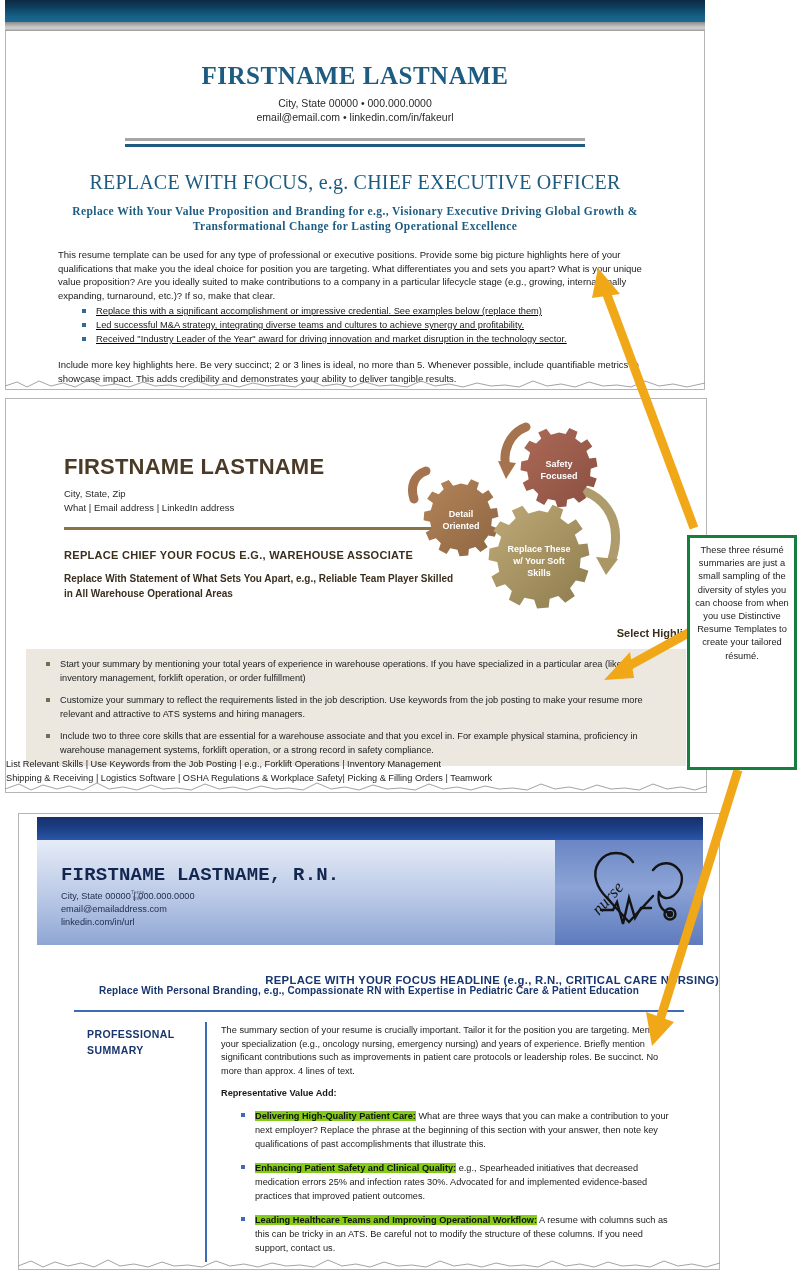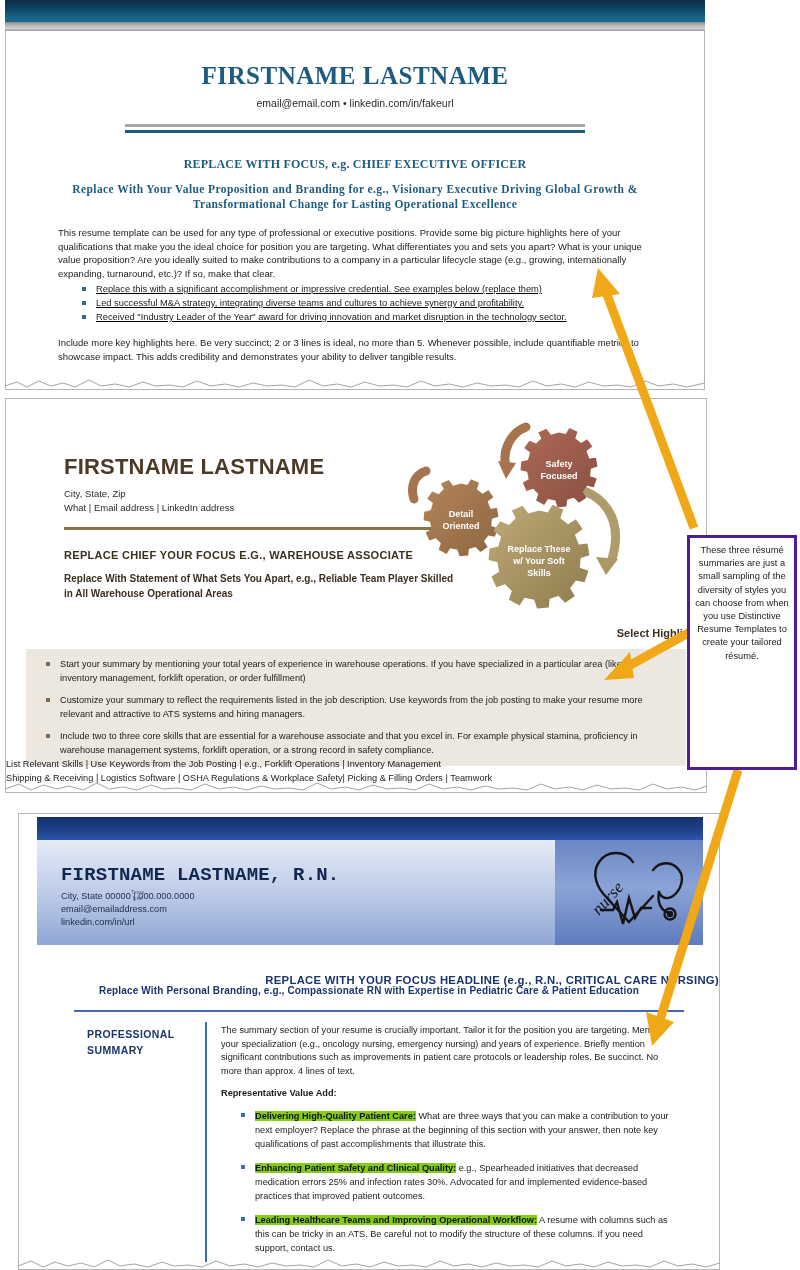--- a/index.html
+++ b/index.html
@@ -42,21 +42,21 @@
     font-size:25px; letter-spacing:0.5px; margin-top:31px;
   }
   .exec-contact {
     text-align:center; color:#2a2a2a; font-size:10.5px; line-height:14px; margin-top:6px;
   }
   .exec-rule-wrap { margin:14px auto 0; width:460px; }
   .exec-rule-gray { height:3px; background:#a6a6a6; }
   .exec-rule-blue { height:3px; background:#1d5c80; margin-top:3px; }
   .exec-focus {
     text-align:center; color:#1d5c80; font-family:"Liberation Serif", serif;
-    font-weight:bold; font-size:12px; margin-top:24px; letter-spacing:0.2px;
+    font-weight:normal; font-size:20px; margin-top:24px; letter-spacing:0.2px;
   }
   .exec-brand {
     text-align:center; color:#1d5c80; font-family:"Liberation Serif", serif;
     font-weight:bold; font-size:11.5px; line-height:15px; margin-top:10px;
     letter-spacing:0.4px; padding:0 58px;
   }
   .exec-para {
     color:#1b1b1b; font-size:9.5px; line-height:13.5px; margin:14px 52px 0 52px;
     text-align:left;
   }
@@ -123,37 +123,38 @@
   .rn-col p { margin:0; color:#1b1b1b; font-size:9.2px; line-height:13.6px; }
   .rn-rva { margin-top:9px !important; font-weight:bold; }
   .rn-col ul { margin:8px 0 0 0; padding:0 0 0 34px; list-style:none; }
   .rn-col li { position:relative; font-size:9.2px; line-height:14px; color:#1b1b1b; margin-bottom:10px; }
   .rn-col li::before { content:""; position:absolute; left:-14px; top:4px; width:4px; height:4px; background:#3f6bb5; }
   .hl-key { background:#84cc16; font-weight:bold; color:#111; }
 
   
   #callout {
     position:absolute; left:687px; top:535px; width:110px; height:235px;
-    border:3px solid #4c1d95; background:#ffffff; z-index:40;
+    border:3px solid #15803d; background:#ffffff; z-index:40;
   }
   #callout .ctext {
     padding:6px 4px 0 4px; text-align:center; color:#1b1b1b;
     font-size:9.3px; line-height:13.2px;
   }
   #arrows { position:absolute; left:0; top:0; width:800px; height:1270px; pointer-events:none; z-index:30; }
 </style>
 </head>
 <body>
 
 <div class="panel" id="sec1">
   <div class="topbar-blue"></div>
   <div class="topbar-gray"></div>
   <div class="body1">
     <div class="exec-name">FIRSTNAME LASTNAME</div>
     <div class="exec-contact">
+      <div>City, State 00000 • 000.000.0000</div>
       <div>email@email.com • linkedin.com/in/fakeurl</div>
     </div>
     <div class="exec-rule-wrap">
       <div class="exec-rule-gray"></div>
       <div class="exec-rule-blue"></div>
     </div>
     <div class="exec-focus">REPLACE WITH FOCUS, e.g. CHIEF EXECUTIVE OFFICER</div>
     <div class="exec-brand">Replace With Your Value Proposition and Branding for e.g., Visionary Executive Driving Global Growth &amp; Transformational Change for Lasting Operational Excellence</div>
     <div class="exec-para">This resume template can be used for any type of professional or executive positions. Provide some big picture highlights here of your qualifications that make you the ideal choice for position you are targeting. What differentiates you and sets you apart? What is your unique value proposition? Are you ideally suited to make contributions to a company in a particular lifecycle stage (e.g., growing, internationally expanding, turnaround, etc.)? If so, make that clear.</div>
     <ul class="exec-bullets">

